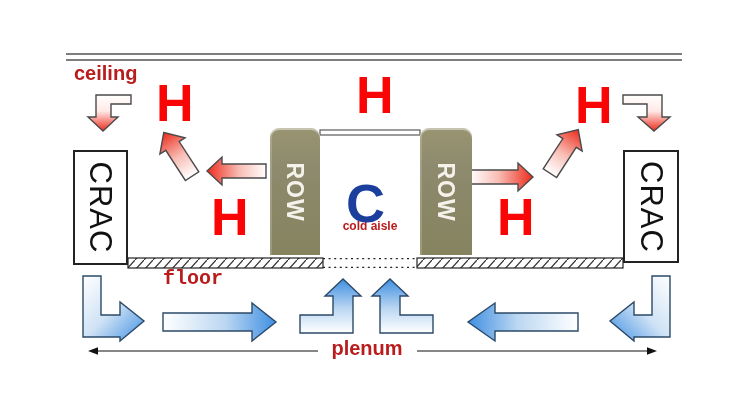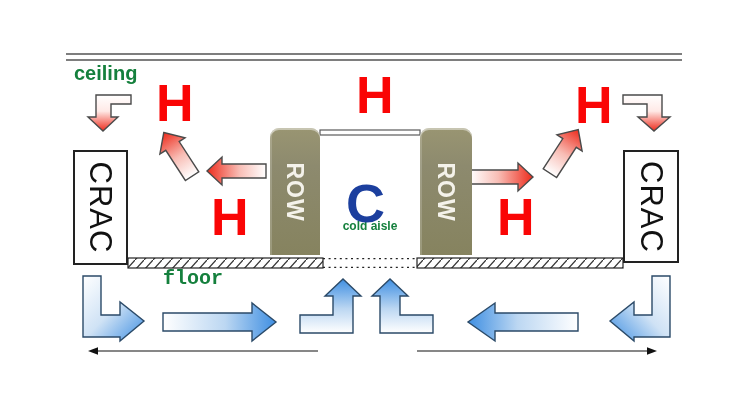--- a/index.html
+++ b/index.html
@@ -1,21 +1,21 @@
 <!DOCTYPE html>
 <html style="--hot-text: #fa0505; --cold-text: #1c3f9e; --red-arrow: #ed2b1c; --blue-arrow: #3f8fe2; --row-fill: #8d8a6e; --ceiling-line: #7e7e7e;"><head>
 <meta charset="utf-8">
 <style>
   html,body{margin:0;padding:0;background:#fff;}
   .canvas{
     position:relative;width:750px;height:400px;background:#fff;overflow:hidden;
     font-family:"Liberation Sans",sans-serif;
   }
   .layer{position:absolute;left:0;top:0;width:750px;height:400px;}
-  .lbl{position:absolute;line-height:1;color:#15803d;font-weight:bold;white-space:nowrap;}
+  .lbl{position:absolute;line-height:1;color:#b91c1c;font-weight:bold;white-space:nowrap;}
   .lbl-ceiling{left:74px;top:63px;font-size:20px;}
   .lbl-floor{left:163px;top:269px;font-size:20px;font-family:Liberation Mono, monospace;}
   .lbl-plenum{left:317px;top:338px;width:100px;text-align:center;font-size:20px;}
   .lbl-cold-aisle{left:318px;top:220px;width:104px;text-align:center;font-size:12px;}
   .sym-cold{position:absolute;left:346px;top:176px;font-size:54px;font-weight:bold;
     color:var(--cold-text,#1c3f9e);line-height:1;}
   .sym-hot{position:absolute;font-size:52px;font-weight:bold;color:var(--hot-text,#fa0505);line-height:1;}
   .hot-1{left:156px;top:77px;}
   .hot-2{left:211px;top:191px;}
   .hot-3{left:356px;top:69px;}
@@ -141,20 +141,21 @@
   <div class="row-box row-left"></div>
   <div class="row-box row-right"></div>
 
   <div class="vtext crac-text crac-text-left">CRAC</div>
   <div class="vtext crac-text crac-text-right">CRAC</div>
   <div class="vtext row-text row-text-left">ROW</div>
   <div class="vtext row-text row-text-right">ROW</div>
 
   <div class="lbl lbl-ceiling">ceiling</div>
   <div class="lbl lbl-floor">floor</div>
+  <div class="lbl lbl-plenum">plenum</div>
   <div class="lbl lbl-cold-aisle">cold aisle</div>
   <div class="sym-cold">C</div>
 
   <div class="sym-hot hot-1">H</div>
   <div class="sym-hot hot-2">H</div>
   <div class="sym-hot hot-3">H</div>
   <div class="sym-hot hot-4">H</div>
   <div class="sym-hot hot-5">H</div>
 
 </div>

